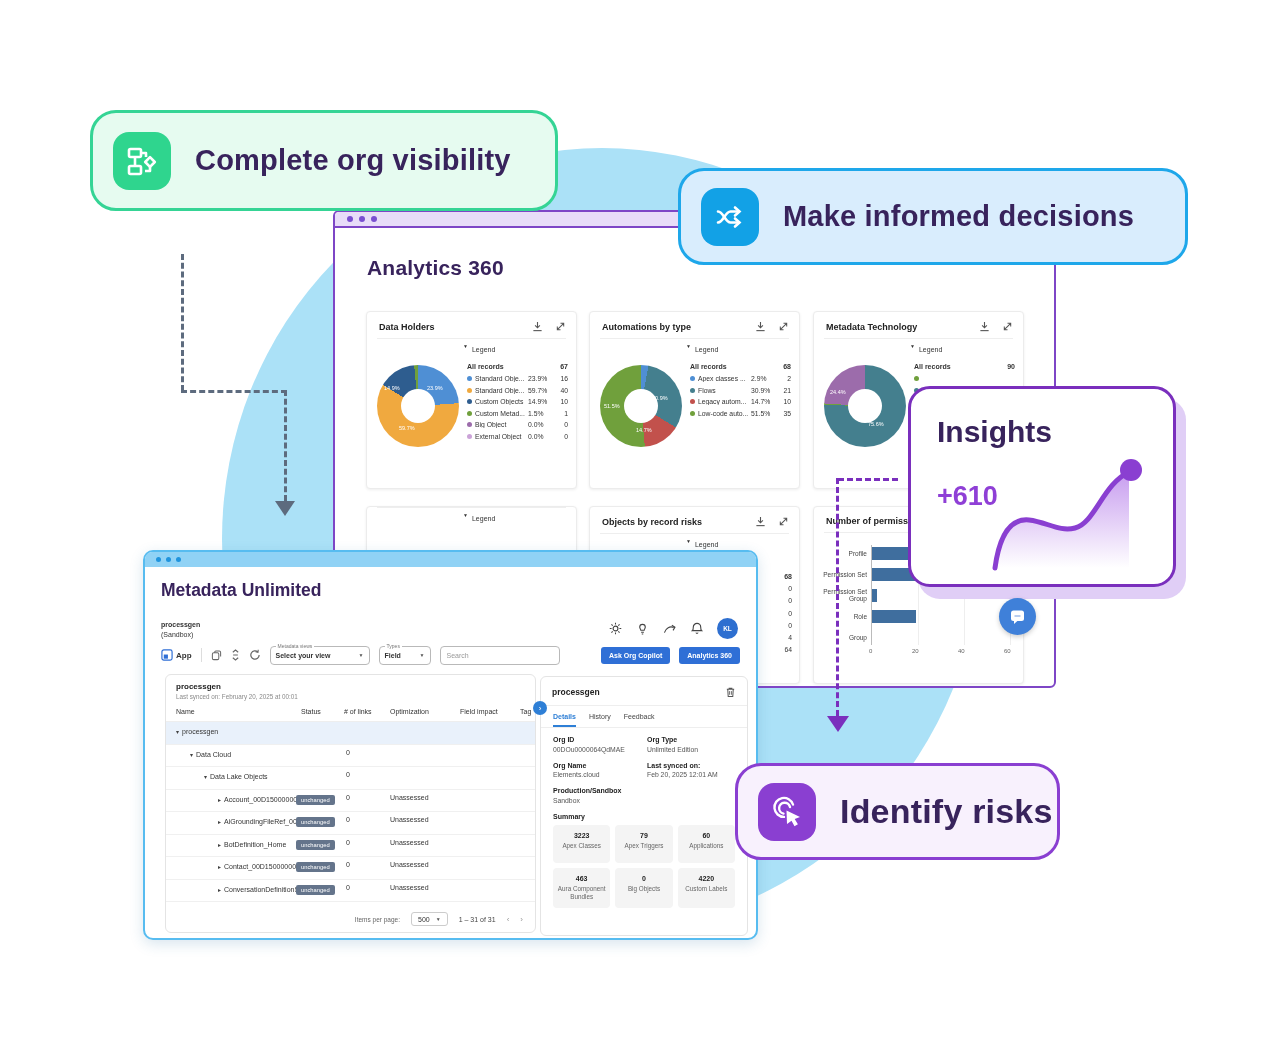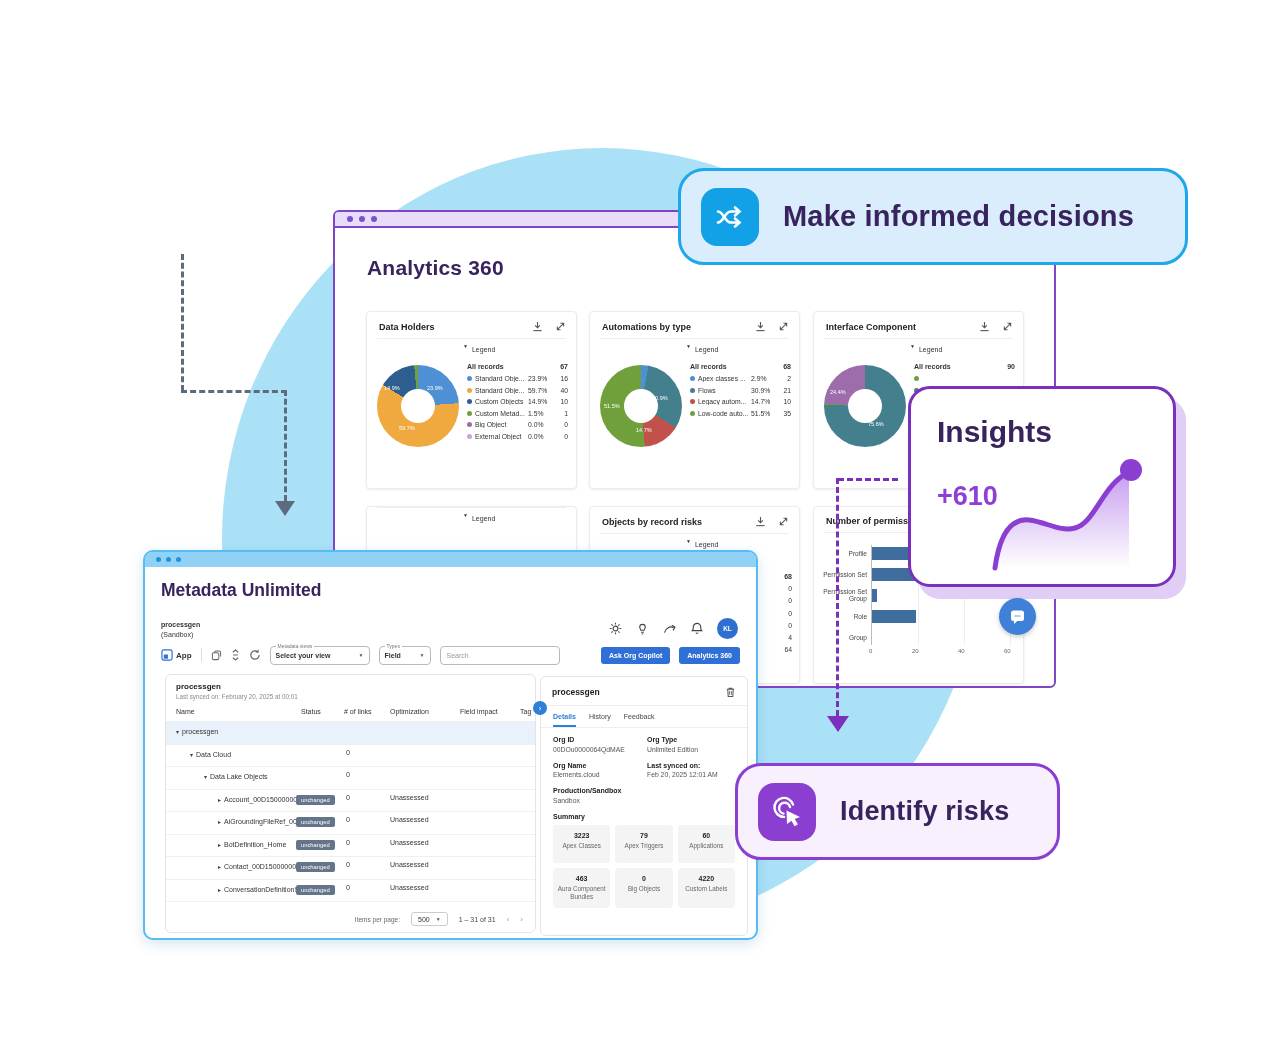--- a/index.html
+++ b/index.html
@@ -153,21 +153,21 @@
     border-radius:26px; z-index:20; }
   .cbadge .bicon { width:58px; height:58px; border-radius:16px; display:flex;
     align-items:center; justify-content:center; flex:none; }
   .cbadge .blabel { font-size:29px; font-weight:800; color:#38235c; letter-spacing:.2px; }
   .badge-green { left:90px; top:110px; width:468px; height:101px; background:#e6fbf0; border:3px solid #35d495; }
   .badge-green .bicon { background:#2fd58e; }
   .badge-blue { left:678px; top:168px; width:510px; height:97px; background:#d9edfd; border:3px solid #1ea7ea; }
   .badge-blue .bicon { background:#12a1e6; }
   .badge-purple { left:735px; top:763px; width:325px; height:97px; background:#f8f1fd; border:3px solid #8a3fd1; }
   .badge-purple .bicon { background:#8a3fd1; }
-  .badge-purple .blabel { font-size:27px; }
+  .badge-purple .blabel { font-size:34px; }
 </style>
 </head>
 <body>
 
 <div class="canvas">
 
   <div class="bg-circle"></div>
 
   <div class="conn gray-v1"></div>
   <div class="conn gray-h"></div>
@@ -303,21 +303,21 @@
               <span class="lg-label">Low-code auto...</span>
               <span class="lg-pct">51.5%</span>
               <span class="lg-count">35</span>
             </div>
         </div>
       </div>
     </div>
 
     <div class="chart-card" style="left:478px; top:99px;">
       <div class="cc-head">
-        <span class="cc-title">Interface Component</span>
+        <span class="cc-title">Metadata Technology</span>
         <span class="cc-icons">
           <svg width="11" height="11" viewBox="0 0 12 12">
               <path d="M6 1v6M3.4 4.8 6 7.4 8.6 4.8" stroke="#555" stroke-width="1.2" fill="none"></path>
               <path d="M1.5 10.5h9" stroke="#555" stroke-width="1.2"></path>
             </svg>
           <svg width="11" height="11" viewBox="0 0 12 12">
               <path d="M2.5 9.5 9.5 2.5M6 2.5h3.5V6M6 9.5H2.5V6" stroke="#555" stroke-width="1.1" fill="none"></path>
             </svg>
         </span>
       </div>
@@ -643,20 +643,33 @@
             <div class="sl">Big Objects</div>
           </div>
         <div class="sum-cell">
             <div class="sv">4220</div>
             <div class="sl">Custom Labels</div>
           </div>
       </div>
     </div>
   </div>
 
+  <div class="cbadge badge-green">
+    <span class="bicon">
+      <svg width="34" height="34" viewBox="0 0 34 34" fill="none" stroke="#fff" stroke-width="2.6" stroke-linejoin="round">
+        <rect x="4" y="5" width="12" height="8" rx="1.5"></rect>
+        <rect x="4" y="22" width="12" height="8" rx="1.5"></rect>
+        <path d="M10 13v9"></path>
+        <path d="M16 9h5v4"></path>
+        <path d="M25 23v4h-5"></path>
+        <path d="M25 13.2 29.8 18 25 22.8 20.2 18Z"></path>
+      </svg>
+    </span>
+    <span class="blabel">Complete org visibility</span>
+  </div>
 
   <div class="cbadge badge-blue">
     <span class="bicon">
       <svg width="34" height="34" viewBox="0 0 34 34" fill="none" stroke="#fff" stroke-width="2.6" stroke-linecap="round">
         <path d="M5 22.5c5.5 0 7-11 12.5-11H25"></path>
         <path d="M22 7.5l4.5 4-4.5 4"></path>
         <path d="M5 11.5c5.5 0 7 11 12.5 11H25"></path>
         <path d="M22 18.5l4.5 4-4.5 4"></path>
       </svg>
     </span>

